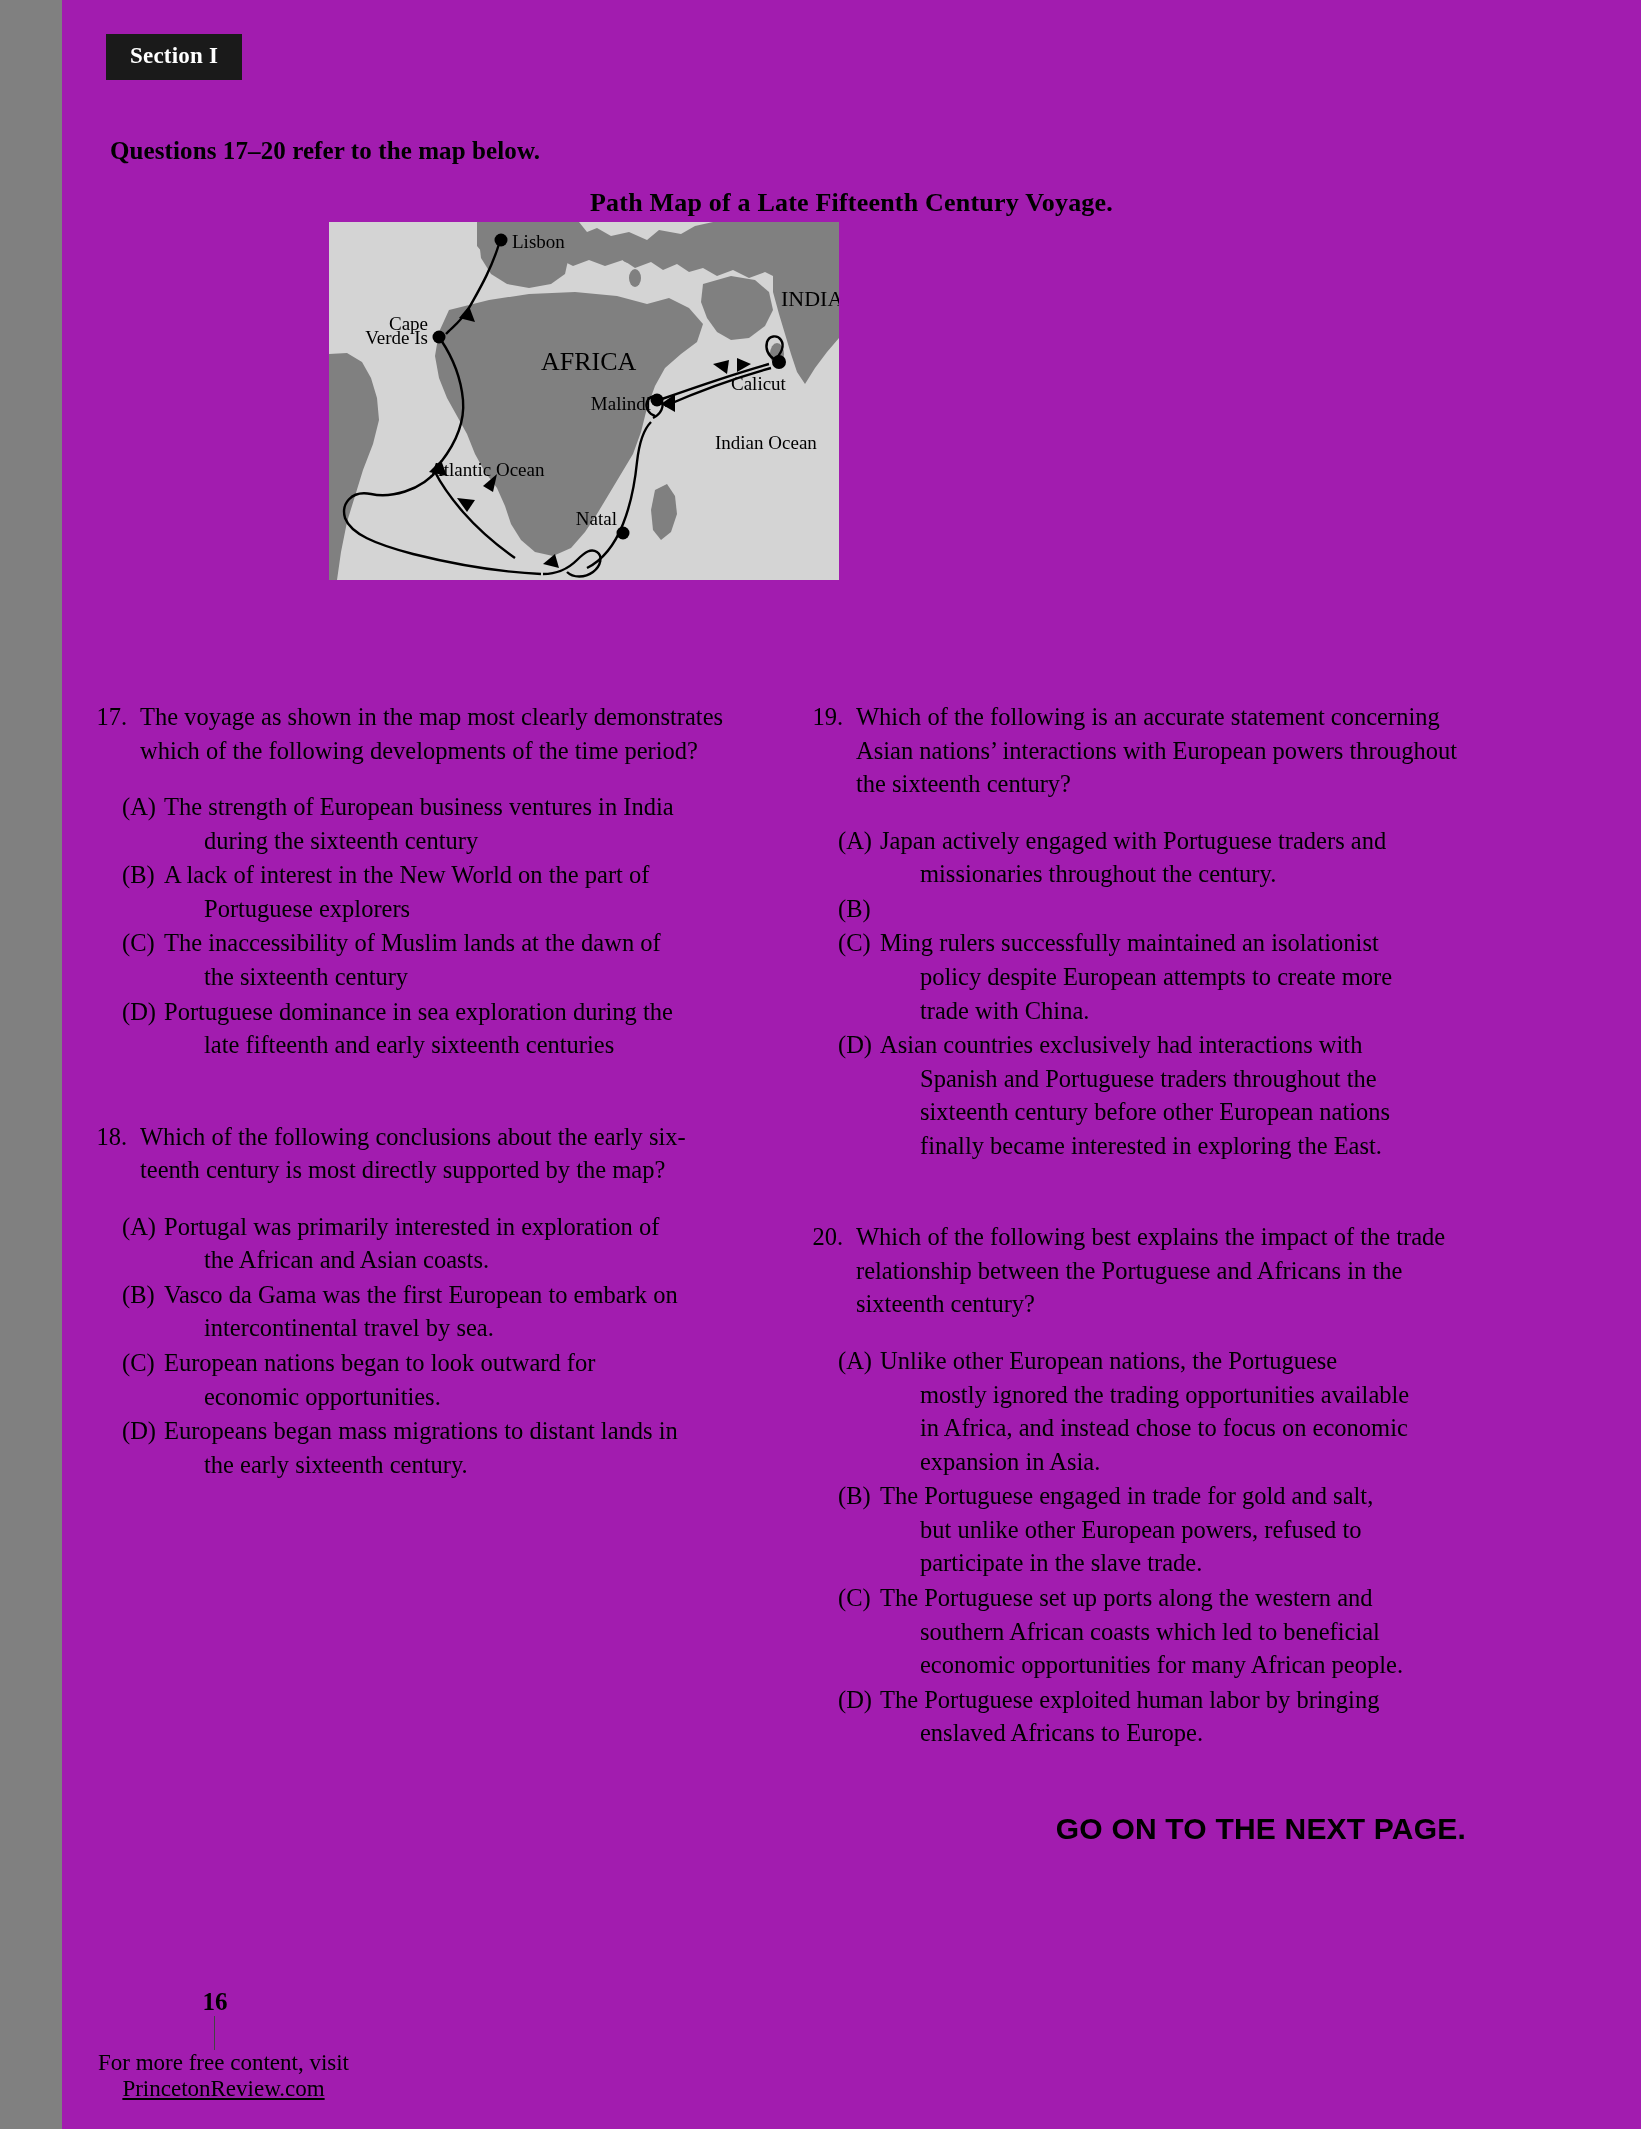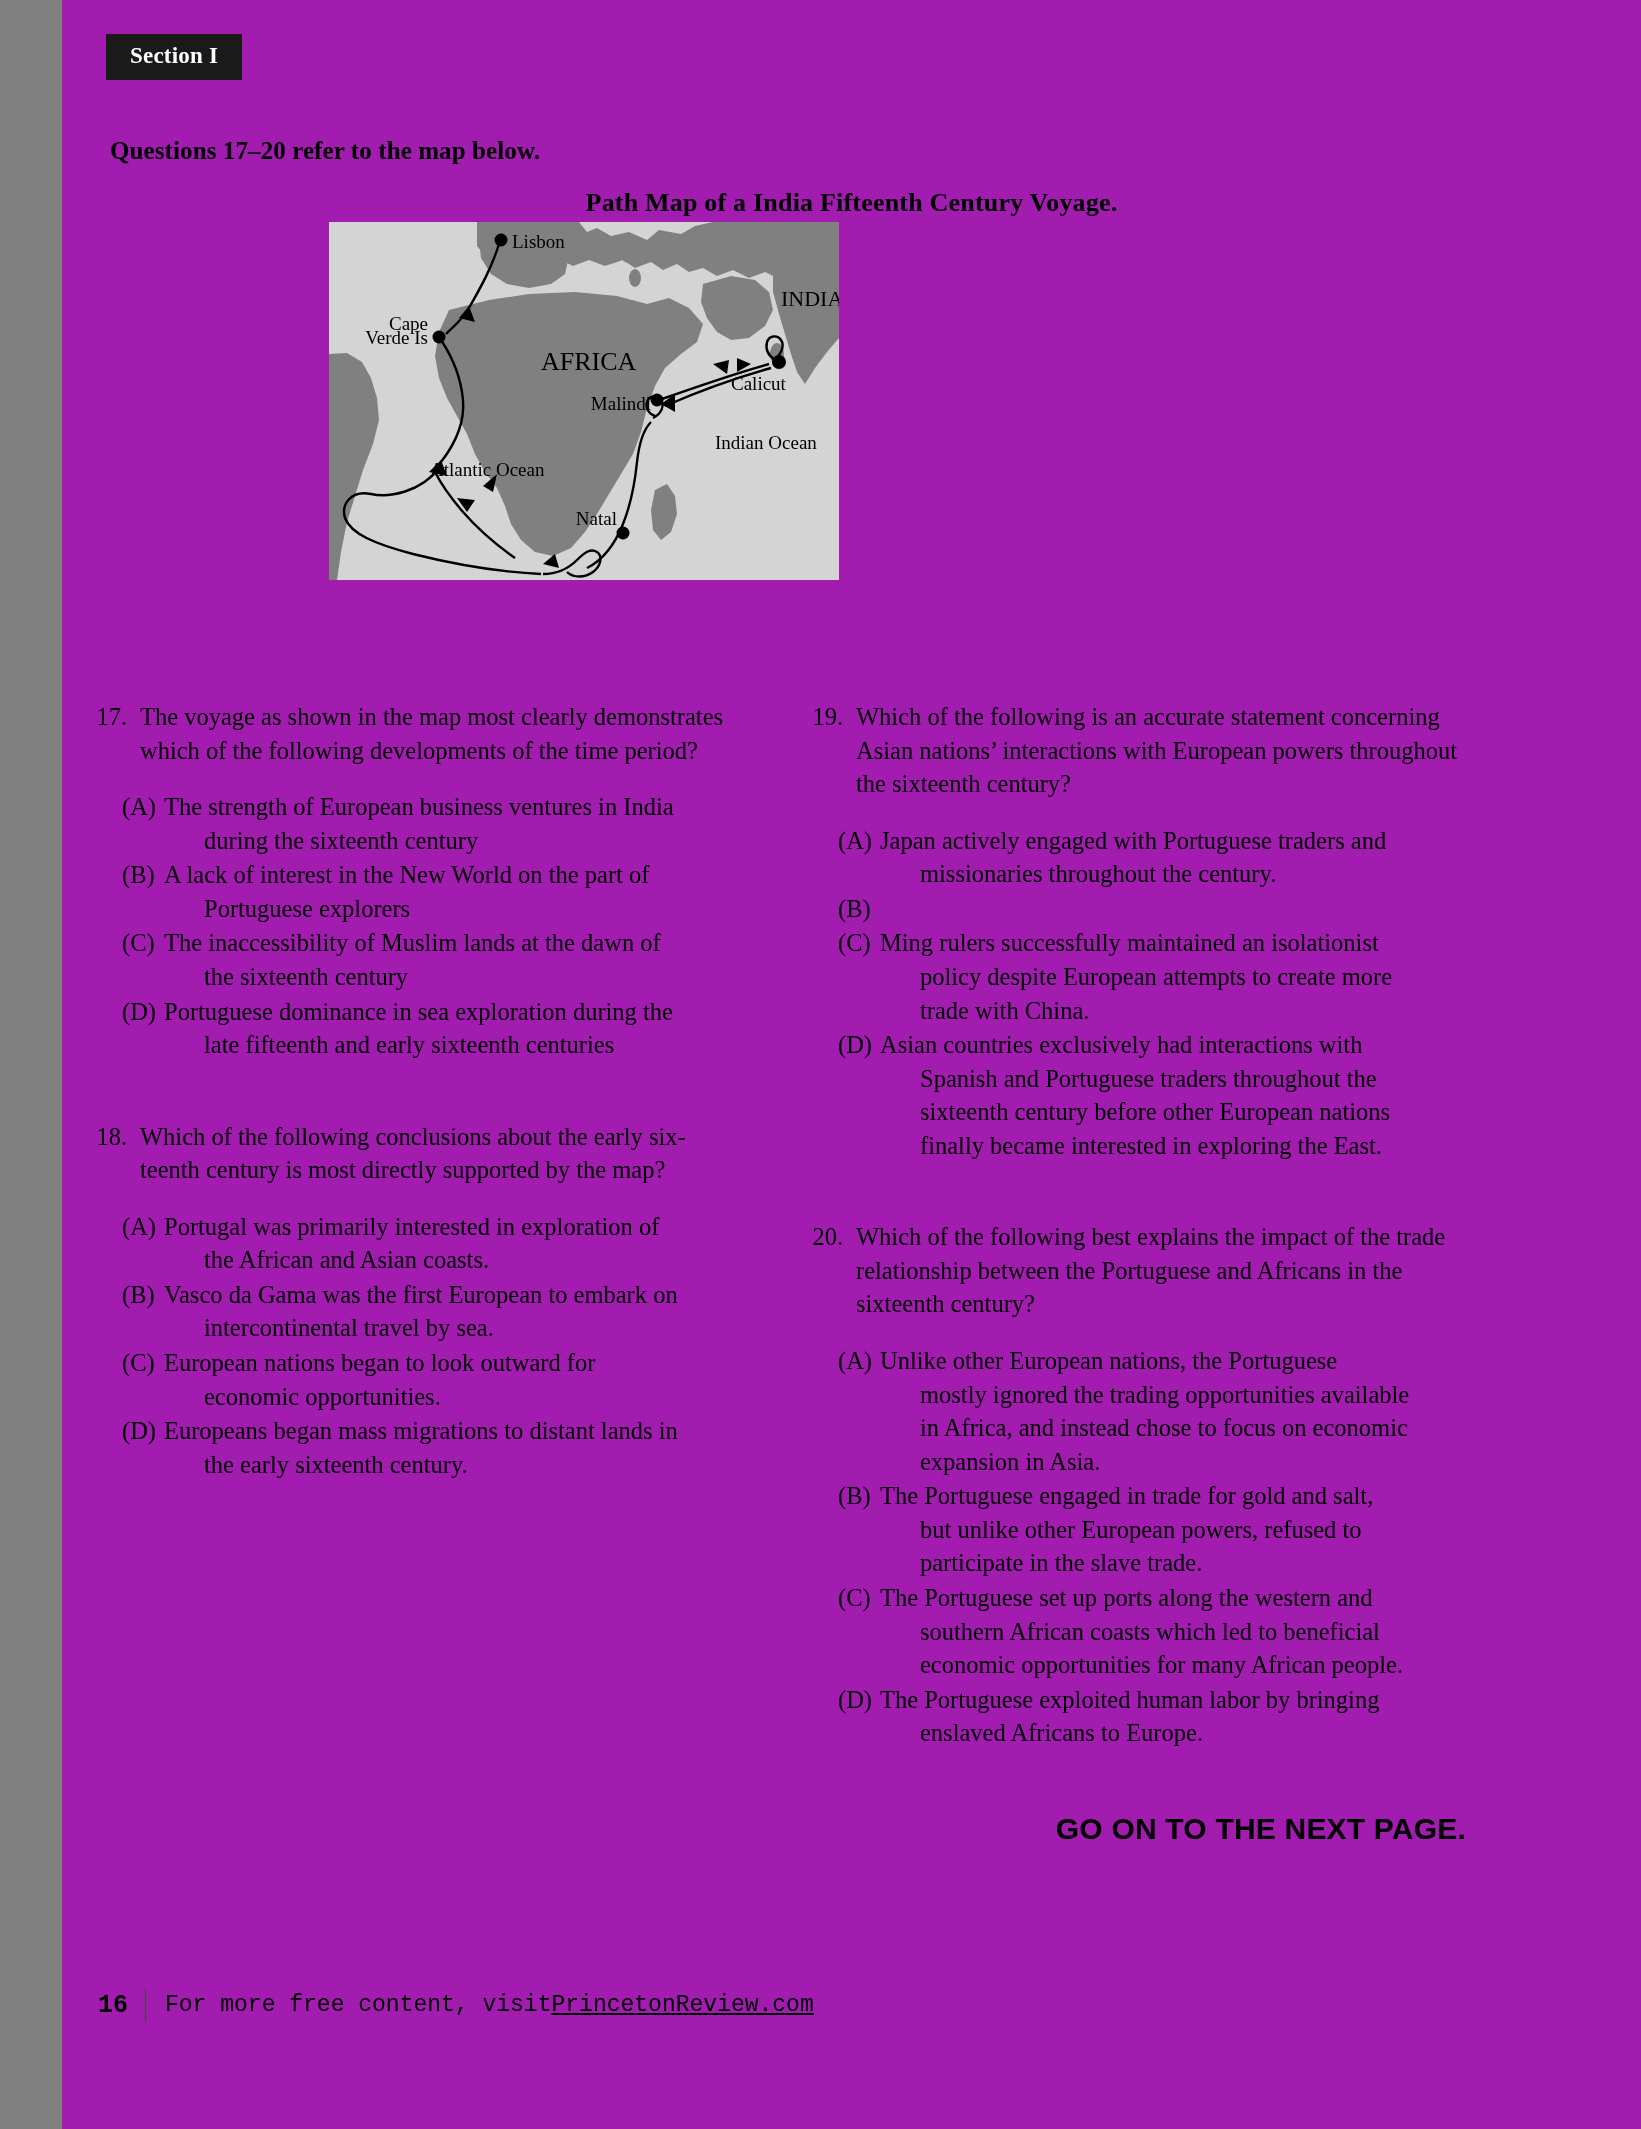--- a/index.html
+++ b/index.html
@@ -139,22 +139,23 @@
     letter-spacing: 0.2px;
   }
 
   
   .footer {
     position: absolute;
     left: 36px;
     top: 1988px;
     display: flex;
     align-items: center;
-    font-family: Liberation Mono, monospace;
+    font-family: Liberation Serif, serif;
     font-size: 23px;
+    flex-direction: column;
   }
   .footer-page {
     font-weight: bold;
     font-size: 25px;
     margin-right: 17px;
   }
   .footer-rule {
     width: 1px;
     height: 34px;
     background: #444444;
@@ -166,21 +167,21 @@
 <body>
 
 <div class="margin-bar"></div>
 
 <div class="page">
 
   <div class="section-badge">Section I</div>
 
   <div class="instruction">Questions 17–20 refer to the map below.</div>
 
-  <div class="figure-title">Path Map of a India Fifteenth Century Voyage.</div>
+  <div class="figure-title">Path Map of a Late Fifteenth Century Voyage.</div>
 
   <div class="map-wrap">
     <svg class="map-svg" viewBox="0 0 510 358" xmlns="http://www.w3.org/2000/svg">
 
       <rect x="0" y="0" width="510" height="358" fill="#d4d4d4"></rect>
 
       <g fill="#808080">
 
         <path d="M0,132 L18,131 L33,140 L42,156 L48,176 L50,198 L44,222 L34,248 L26,274 L18,300 L12,330 L8,358 L0,358 Z"></path>
 

